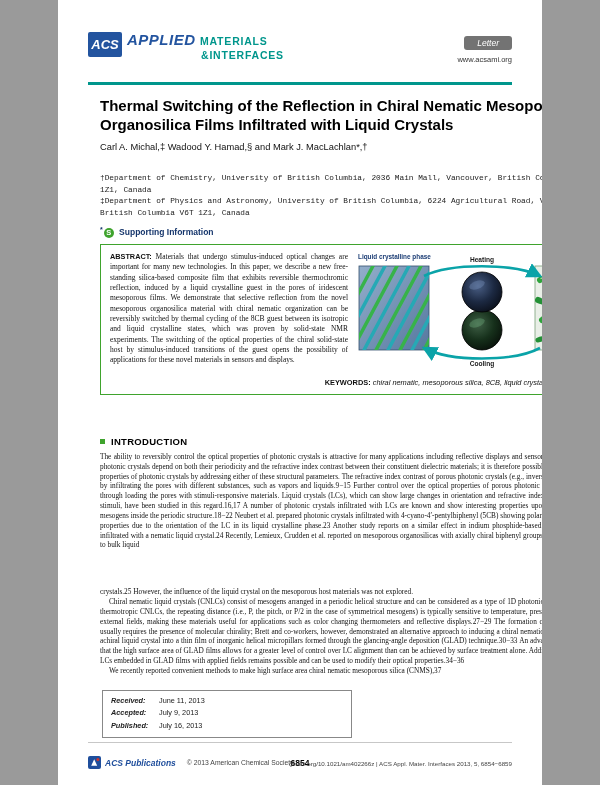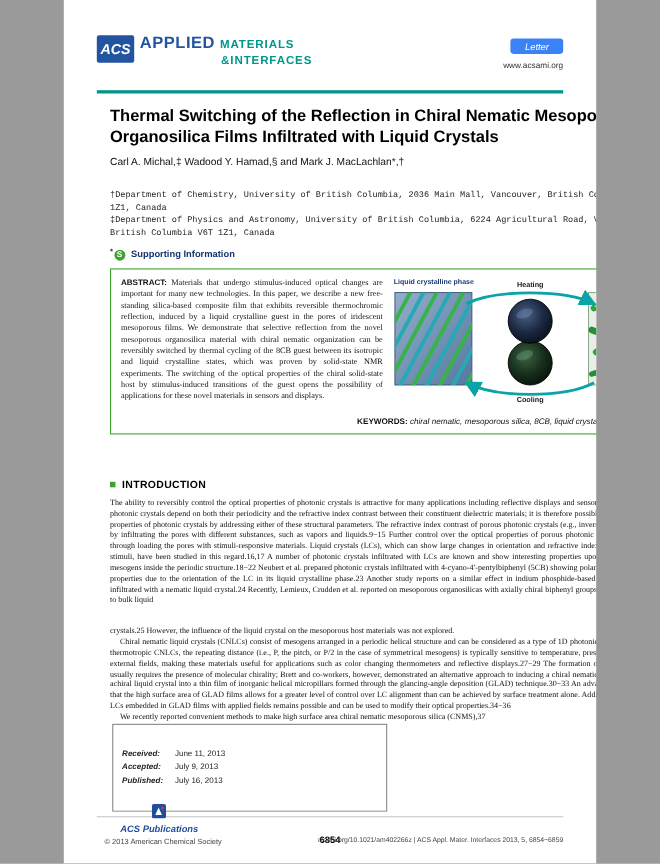--- a/index.html
+++ b/index.html
@@ -3,25 +3,25 @@
 <meta charset="utf-8">
 <style>
   html,body{margin:0;padding:0;background:#9a9a9a;font-family:"Liberation Sans",sans-serif;}
   .page{position:relative;width:484px;height:785px;background:#fff;margin:0 auto;overflow:hidden;}
 
   
   .logo{position:absolute;top:32px;left:30px;display:flex;gap:5px;align-items:flex-start;}
   .acs-box{width:34px;height:25px;background:#23549f;border-radius:2px;color:#fff;
            font-weight:bold;font-style:italic;font-size:13px;display:flex;align-items:center;justify-content:center;}
   .logo-text{line-height:1;}
-  .applied{color:#23549f;font-weight:bold;font-size:15px;letter-spacing:.5px;margin-top:39px;}
+  .applied{color:#23549f;font-weight:bold;font-style:italic;font-size:15px;letter-spacing:.5px;margin-top:39px;}
   .materials{color:#00968c;font-weight:bold;font-size:10.5px;letter-spacing:.8px;}
   .interfaces{color:#00968c;font-weight:bold;font-size:10.5px;letter-spacing:.8px;margin-left:74px;margin-top:2px;}
   .header-right{position:absolute;top:32px;right:30px;text-align:right;}
-  .letter-badge{display:inline-block;background:#3b82f6;color:#fff;font-size:8.5px;font-style:italic;
+  .letter-badge{display:inline-block;background:#737373;color:#fff;font-size:8.5px;font-style:italic;
                 padding:2px 13px;border-radius:3px;}
   .website{font-size:7.5px;color:#333;margin-top:5px;}
   .header-rule{position:absolute;top:82px;left:30px;right:30px;height:2.5px;background:#00968c;}
 
   
   .title{position:absolute;top:96px;left:42px;width:516px;font-size:15px;font-weight:bold;
          line-height:1.27;color:#000;}
   .authors{position:absolute;top:141px;left:42px;width:516px;font-size:9.3px;line-height:1.5;color:#111;}
   .affiliations{position:absolute;top:173px;left:42px;width:498px;font-size:7.8px;line-height:1.5;color:#222;font-family:Liberation Mono, monospace;}
   .supporting{position:absolute;top:226px;left:42px;font-size:8.5px;}
@@ -54,28 +54,28 @@
   .sq{display:inline-block;width:5px;height:5px;background:#3fa32d;margin-right:6px;vertical-align:1px;}
 
   
   .columns{position:absolute;top:452px;left:42px;width:516px;height:286px;display:flex;gap:13px;overflow:hidden;flex-direction:column;}
   .col{flex:1;font-family:"Liberation Serif",serif;font-size:7.3px;line-height:1.345;
        text-align:justify;color:#111;}
   .col p{margin:0;}
   .col p.indent{text-indent:9px;}
 
   
-  .dates-box{margin-top:1px;margin-left:2px;width:232px;border:0.8px solid #888;
-             padding:20px 8px;font-family:"Liberation Sans",sans-serif;font-size:7.3px;line-height:1.75;color:#222;}
+  .dates-box{margin-top:14px;margin-left:2px;width:232px;border:0.8px solid #888;
+             padding:4px 8px;font-family:"Liberation Sans",sans-serif;font-size:7.3px;line-height:1.75;color:#222;}
   .dates-box .dl{display:inline-block;width:48px;font-weight:bold;font-style:italic;}
 
   
   .footer-rule{position:absolute;bottom:42px;left:30px;right:30px;height:1px;background:#999;opacity:.55;}
   .footer{position:absolute;bottom:16px;left:30px;right:30px;height:16px;}
-  .pub{position:absolute;left:0;bottom:0;display:flex;align-items:center;gap:4px;flex-direction:column;}
+  .pub{position:absolute;left:0;bottom:0;display:flex;align-items:center;gap:4px;}
   .pub-name{color:#1f4e9c;font-weight:bold;font-style:italic;font-size:8.5px;}
   .copyright{font-size:6.8px;color:#444;margin-left:7px;font-style:normal;font-weight:normal;}
   .page-num{position:absolute;left:50%;transform:translateX(-50%);bottom:1px;font-weight:bold;font-size:8.5px;color:#000;}
   .doi{position:absolute;right:0;bottom:2px;font-size:6.2px;color:#444;}
 </style>
 </head>
 <body>
 
 <div class="page">
 

